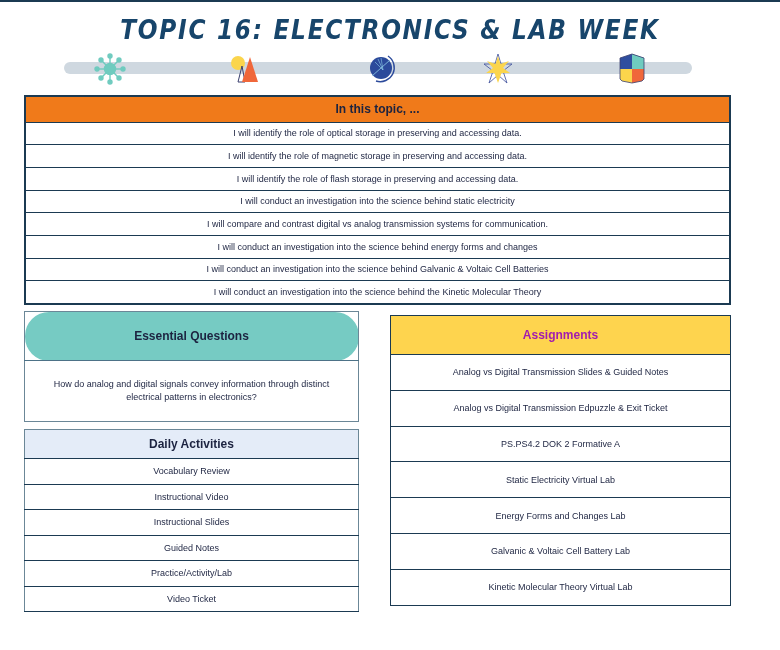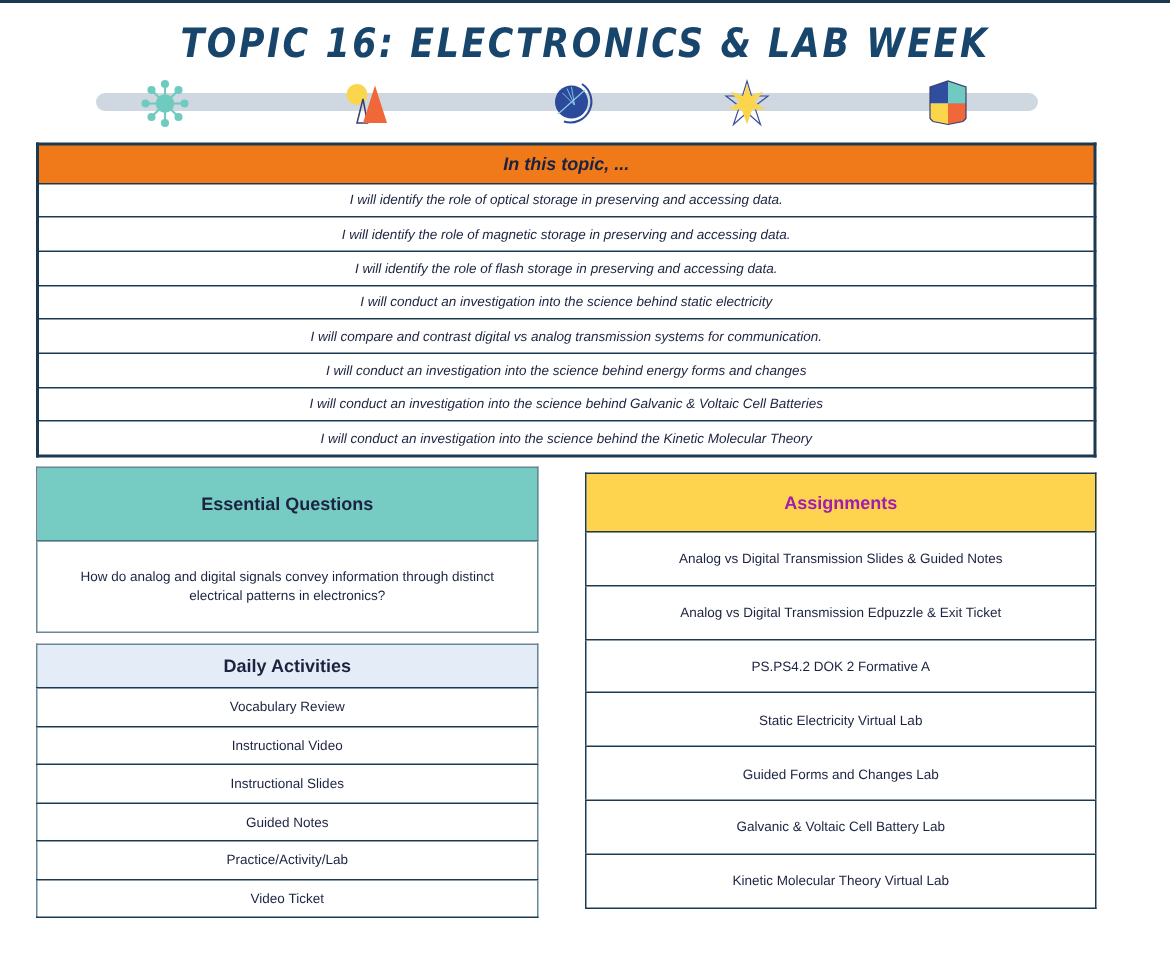--- a/index.html
+++ b/index.html
@@ -20,39 +20,38 @@
     background: #cfd8e0; border-radius: 6px;
   }
   .tl-icon { position: absolute; top: 52px; width: 32px; height: 34px; }
 
   table { border-collapse: collapse; }
 
   
   .objectives {
     position: absolute; left: 24px; top: 95px; width: 707px;
     border: 2px solid #1b3a52;
-    font-style: italic;
   }
   .objectives th {
     background: #f07a1a; color: #1c2340; font-size: 12px; font-weight: bold;
     height: 26px; border-bottom: 1.5px solid #1b3a52;
   }
   .objectives td {
     font-size: 9px; text-align: center; height: 22.7px;
     border-top: 1.5px solid #1b3a52; color: #1c2340; border-radius: 11px;
   }
 
   
   .eq {
     position: absolute; left: 24px; top: 311px; width: 335px;
     border: 1.5px solid #6b8797;
   }
   .eq th {
     background: #76cbc3; font-size: 12px; font-weight: bold; height: 49px;
-    border-bottom: 1.5px solid #4d7287; color: #1c2340;
+    border-bottom: 1.5px solid #4d7287; color: #1c2340; border-radius: 24px;
   }
   .eq td { font-size: 9px; text-align: center; height: 61px; line-height: 13px; padding: 0 26px; }
 
   
   .daily {
     position: absolute; left: 24px; top: 429px; width: 335px;
     border: 1.5px solid #6b8797; border-bottom: 1.5px solid #1b3a52;
   }
   .daily th {
     background: #e4ecf8; font-size: 12px; font-weight: bold; height: 29px;
@@ -224,21 +223,21 @@
     <tr>
         <td>Analog vs Digital Transmission Edpuzzle &amp; Exit Ticket</td>
       </tr>
     <tr>
         <td>PS.PS4.2 DOK 2 Formative A</td>
       </tr>
     <tr>
         <td>Static Electricity Virtual Lab</td>
       </tr>
     <tr>
-        <td>Guided Forms and Changes Lab</td>
+        <td>Energy Forms and Changes Lab</td>
       </tr>
     <tr>
         <td>Galvanic &amp; Voltaic Cell Battery Lab</td>
       </tr>
     <tr>
         <td>Kinetic Molecular Theory Virtual Lab</td>
       </tr>
   </tbody>
 </table>
 

